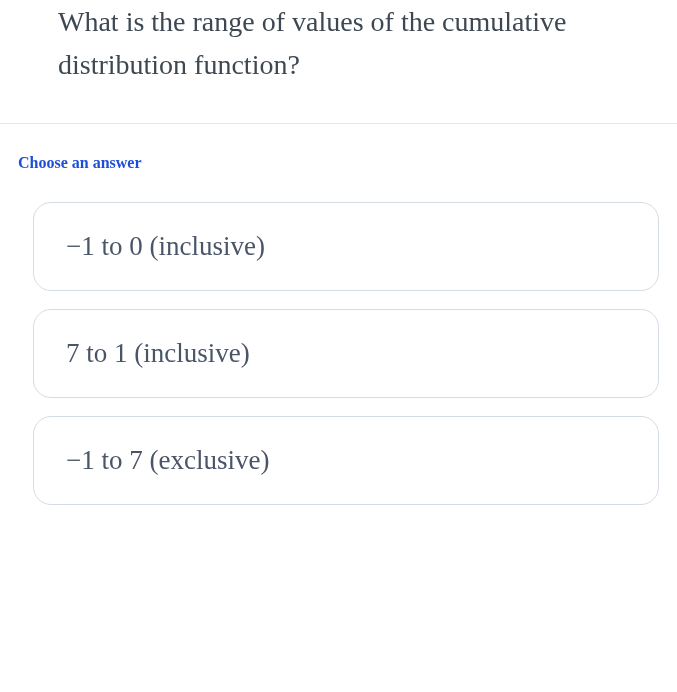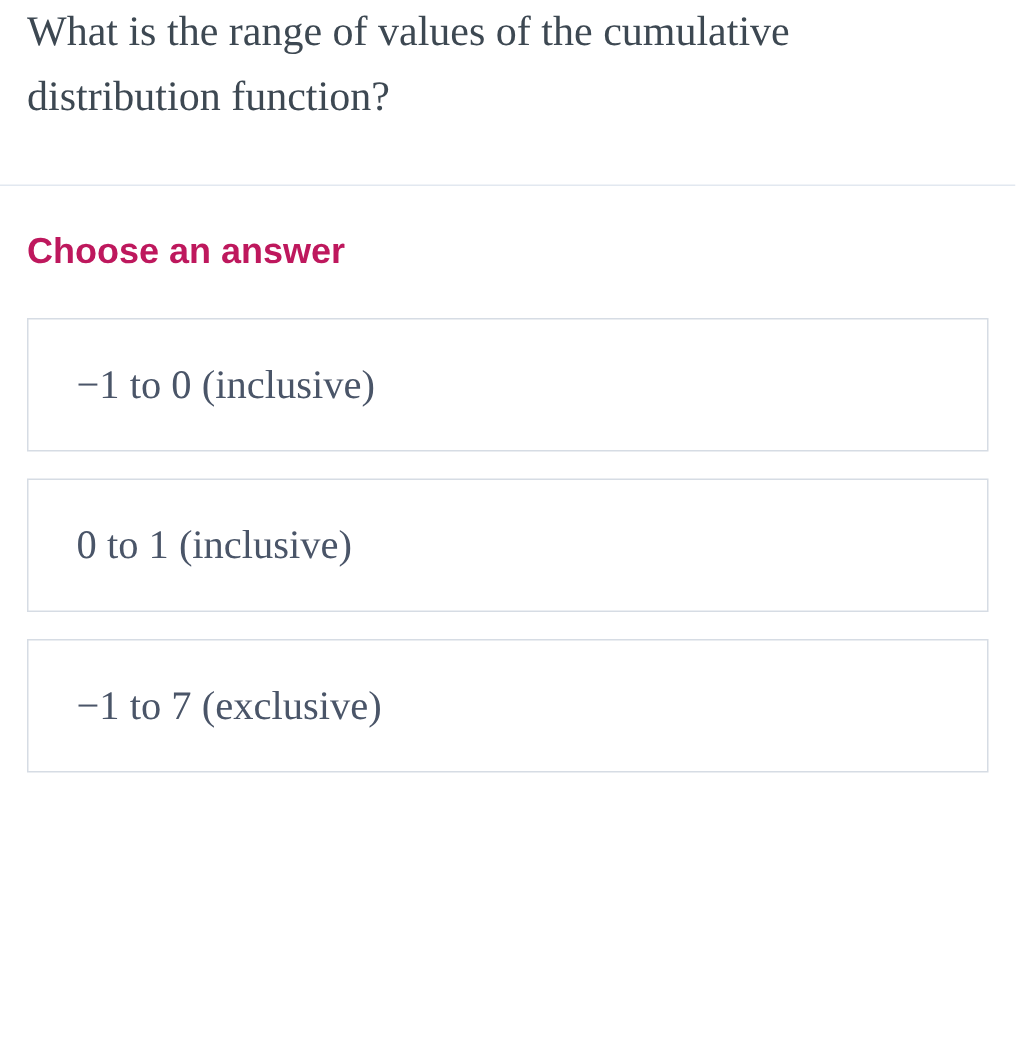--- a/index.html
+++ b/index.html
@@ -9,49 +9,51 @@
     }
     body {
       font-family: Georgia, 'Times New Roman', serif;
       background: #ffffff;
       width: 677px;
       height: 692px;
       color: #4a5568;
     }
     .question-section {
       padding: 0 18px 36px 18px;
+      margin-left: 40px;
     }
     .question-text {
       font-size: 28px;
       line-height: 1.55;
       color: #3d4852;
       font-weight: 400;
     }
     .divider {
       border: none;
       border-top: 1px solid #e2e8f0;
       margin: 0;
     }
     .answer-section {
       padding: 30px 18px 20px 18px;
     }
     .choose-label {
-      font-family: Liberation Sans, sans-serif;
-      font-size: 24px;
+      font-family: Liberation Serif, serif;
+      font-size: 16px;
       font-weight: 700;
-      color: #be185d;
+      color: #1d4ed8;
       margin-bottom: 30px;
     }
     .answer-option {
       border: 1px solid #d6dce4;
-      border-radius: 0;
+      border-radius: 18px;
       padding: 28px 32px;
       margin-bottom: 18px;
       cursor: pointer;
       background: #ffffff;
+      margin-left: 15px;
     }
     .answer-text {
       font-size: 27px;
       color: #4a5568;
       font-weight: 400;
     }
   </style>
 </head>
 <body>
 
@@ -62,20 +64,20 @@
 <hr class="divider">
 
 <div class="answer-section">
   <div class="choose-label">Choose an answer</div>
 
   <div class="answer-option">
     <span class="answer-text">−1 to 0 (inclusive)</span>
   </div>
 
   <div class="answer-option">
-    <span class="answer-text">0 to 1 (inclusive)</span>
+    <span class="answer-text">7 to 1 (inclusive)</span>
   </div>
 
   <div class="answer-option">
     <span class="answer-text">−1 to 7 (exclusive)</span>
   </div>
 
 </div>
 
 </body></html>

